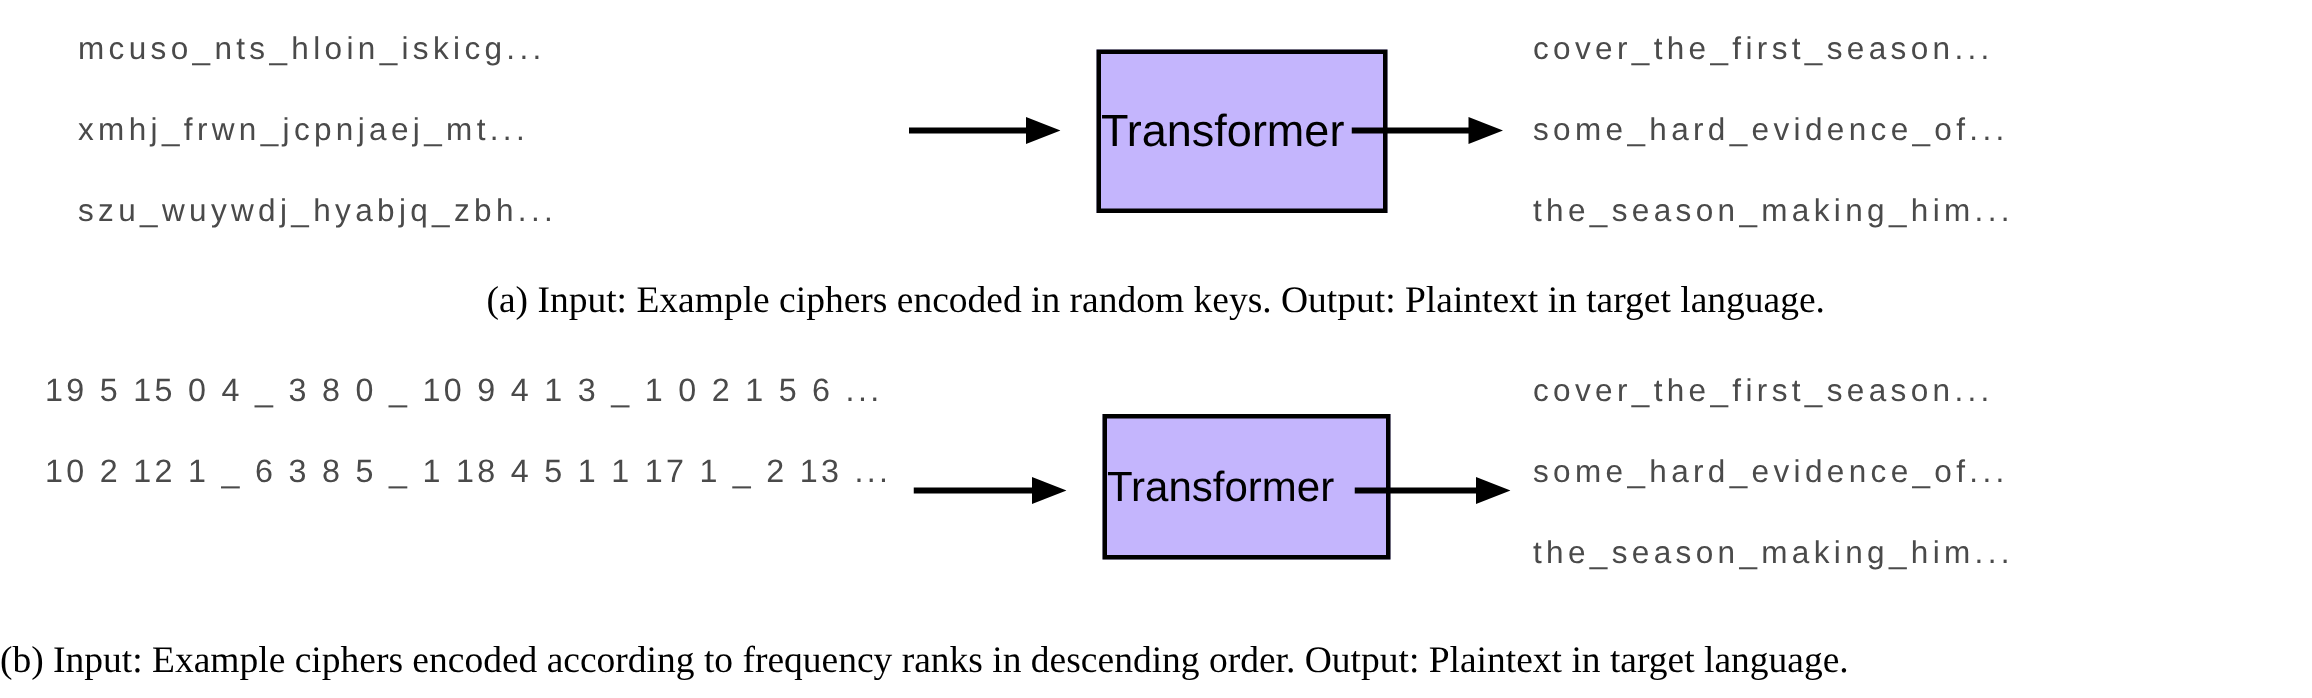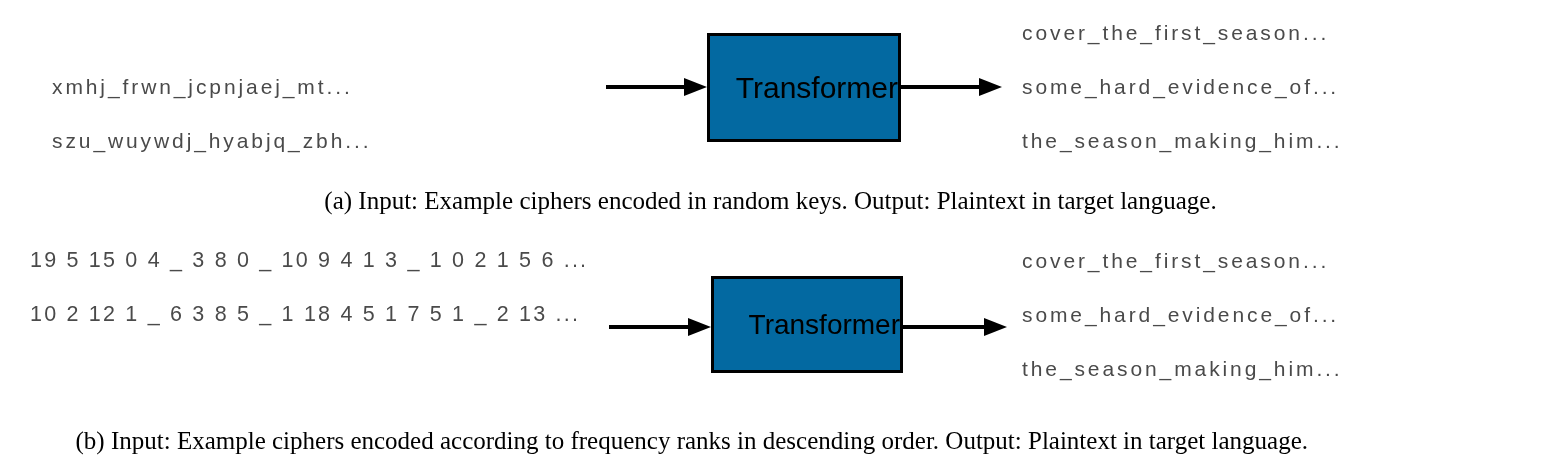--- a/index.html
+++ b/index.html
@@ -64,24 +64,25 @@
     top: 0;
     height: 180px;
   }
   .diagram-a { left: 600px; width: 410px; }
   .diagram-b { left: 604px; width: 410px; }
 
   .tf-box {
     position: absolute;
     box-sizing: border-box;
     border: 3px solid #000000;
-    background: #0369a1;
+    background: #c4b5fd;
     display: flex;
     align-items: center;
-    justify-content: flex-end;
+    justify-content: flex-start;
+    margin-left: 24px;
   }
   .diagram-a .tf-box {
     left: 107px;
     top: 33px;
     width: 194px;
     height: 109px;
   }
   .diagram-b .tf-box {
     left: 107px;
     top: 48px;
@@ -119,31 +120,32 @@
   .caption-a {
     top: 188px;
     left: 0;
     width: 1541px;
     text-align: center;
   }
   .caption-b {
     top: 428px;
     left: 0;
     width: 1308px;
-    text-align: right;
+    text-align: left;
   }
 </style>
 </head>
 <body>
 
 <div class="figure-root">
 
   <div class="panel panel-a">
 
     <div class="seq-col input-a">
+      <div class="seq-line l1">mcuso_nts_hloin_iskicg...</div>
       <div class="seq-line l3">szu_wuywdj_hyabjq_zbh...</div>
       <div class="seq-line l2">xmhj_frwn_jcpnjaej_mt...</div>
     </div>
 
     <div class="diagram diagram-a">
       <div class="arrow arrow-in">
         <svg width="101" height="20" viewBox="0 0 101 20">
           <line x1="0" y1="10" x2="82" y2="10" stroke="#000000" stroke-width="4"></line>
           <polygon points="78,1 101,10 78,19" fill="#000000"></polygon>
         </svg>
@@ -166,21 +168,21 @@
     </div>
 
   </div>
 
   <div class="caption caption-a">(a) Input: Example ciphers encoded in random keys. Output: Plaintext in target language.</div>
 
   <div class="panel panel-b">
 
     <div class="seq-col input-b">
       <div class="seq-line num l1">19 5 15 0 4 _ 3 8 0 _ 10 9 4 1 3 _ 1 0 2 1 5 6 ...</div>
-      <div class="seq-line num l2">10 2 12 1 _ 6 3 8 5 _ 1 18 4 5 1 7 5 1 _ 2 13 ...</div>
+      <div class="seq-line num l2">10 2 12 1 _ 6 3 8 5 _ 1 18 4 5 1 1 17 1 _ 2 13 ...</div>
     </div>
 
     <div class="diagram diagram-b">
       <div class="arrow arrow-in">
         <svg width="102" height="20" viewBox="0 0 102 20">
           <line x1="0" y1="10" x2="83" y2="10" stroke="#000000" stroke-width="4"></line>
           <polygon points="79,1 102,10 79,19" fill="#000000"></polygon>
         </svg>
       </div>
       <div class="tf-box">

